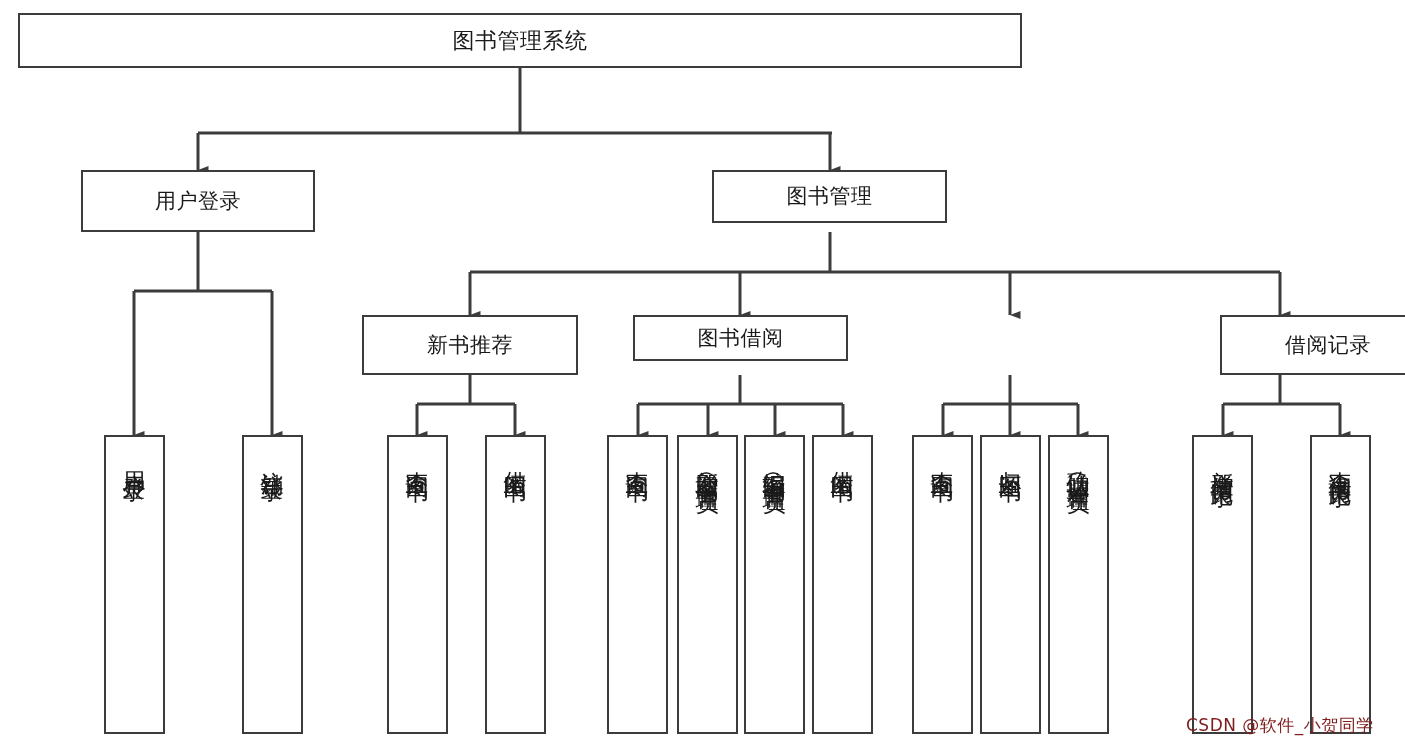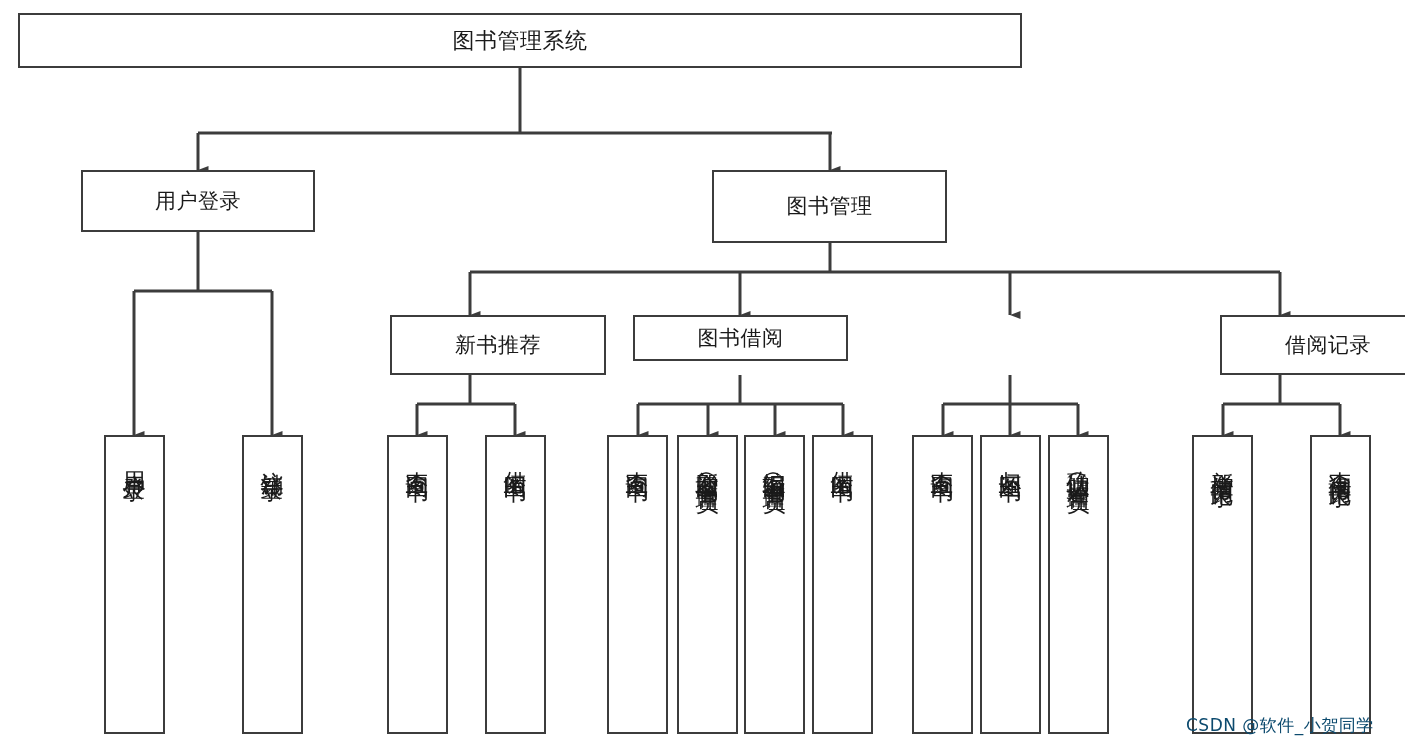--- a/index.html
+++ b/index.html
@@ -60,21 +60,21 @@
     font-size: 23px;
     line-height: 1.05;
     letter-spacing: 3px;
     white-space: normal;
   }
   .watermark {
     position: absolute;
     left: 1186px;
     top: 714px;
     font-size: 17px;
-    color: #0c4a6e;
+    color: #7f1d1d;
     letter-spacing: 0.5px;
     user-select: none;
     white-space: nowrap;
   }
 </style>
 </head>
 <body>
 
 <div id="diagram-root">
 
@@ -129,25 +129,25 @@
   </svg>
 
   <div class="node horiz root" style="left:18px; top:13px; width:1004px; height:55px;">
     <span class="node-label">图书管理系统</span>
   </div>
 
   <div class="node horiz" style="left:81px; top:170px; width:234px; height:62px;">
     <span class="node-label">用户登录</span>
   </div>
 
-  <div class="node horiz" style="left:712px; top:170px; width:235px; height:73px;">
+  <div class="node horiz" style="left:712px; top:170px; width:235px; height:53px;">
     <span class="node-label">图书管理</span>
   </div>
 
-  <div class="node horiz" style="left:362px; top:315px; width:216px; height:60px;margin-left:28px;">
+  <div class="node horiz" style="left:362px; top:315px; width:216px; height:60px;">
     <span class="node-label">新书推荐</span>
   </div>
 
   <div class="node horiz" style="left:633px; top:315px; width:215px; height:46px;">
     <span class="node-label">图书借阅</span>
   </div>
 
 
   <div class="node horiz" style="left:1172px; top:315px; width:216px; height:60px;margin-left:48px;">
     <span class="node-label">借阅记录</span>

